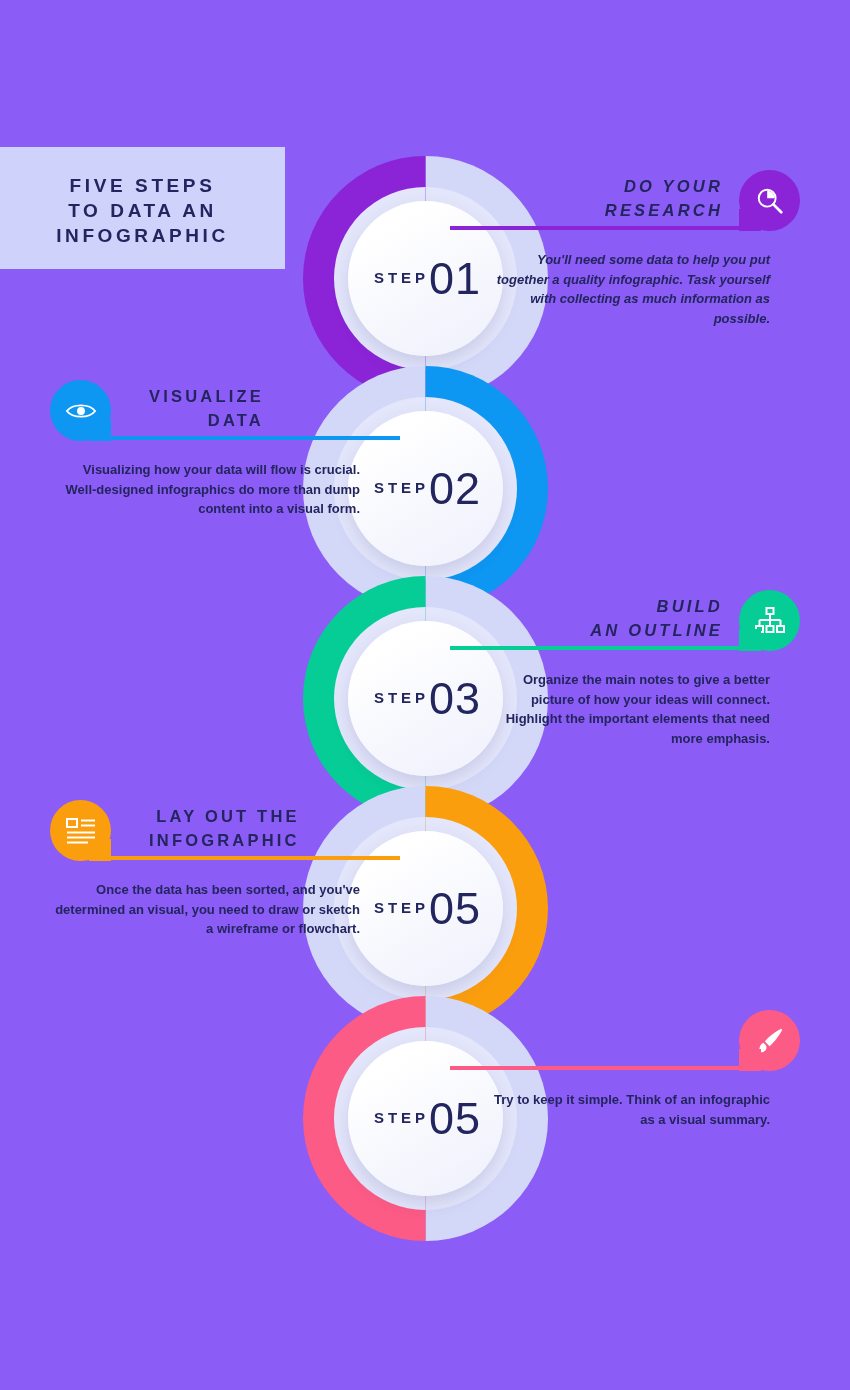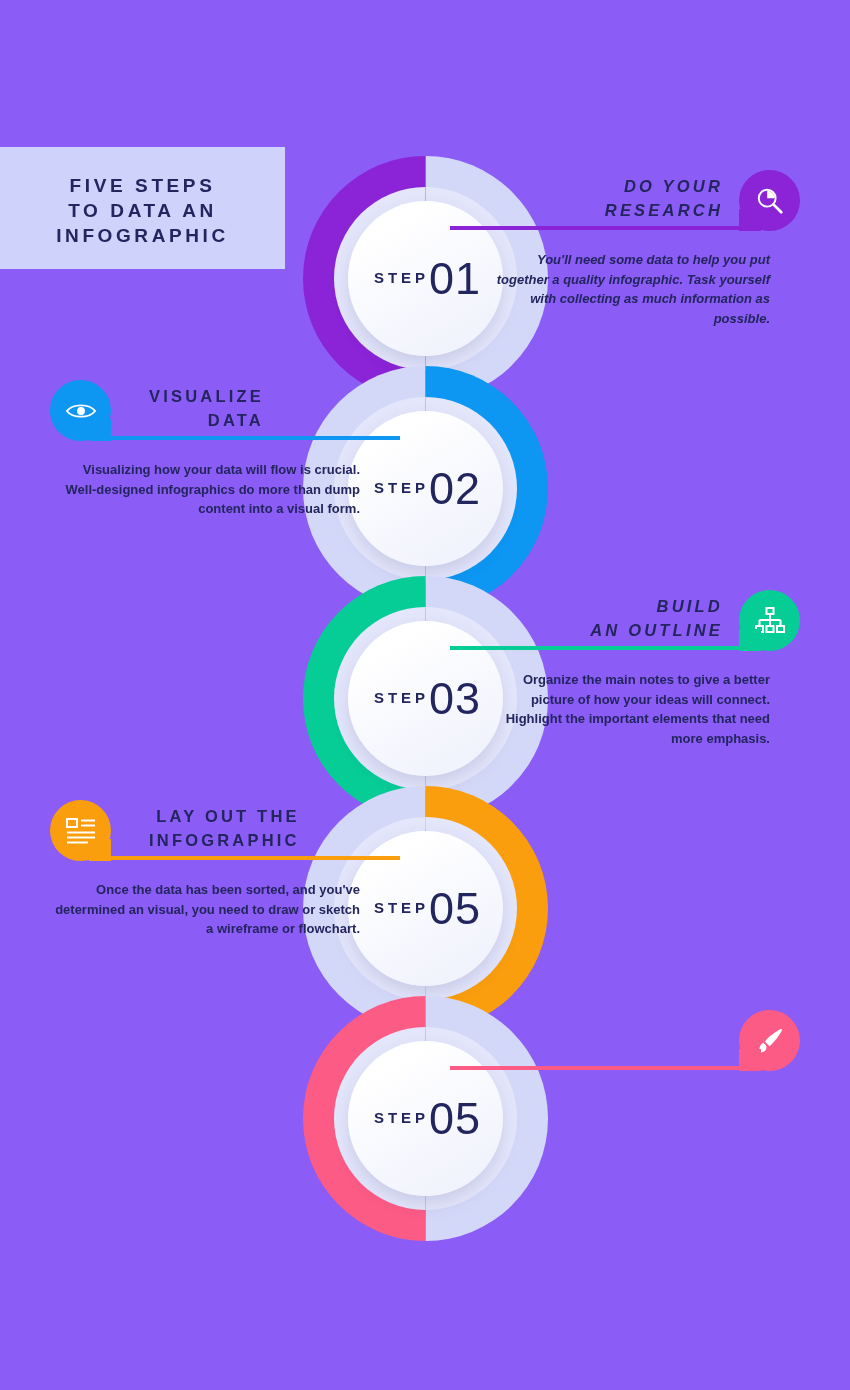--- a/index.html
+++ b/index.html
@@ -311,16 +311,17 @@
       <div class="panel right" style="top: 1010px;">
         <div class="panel-head">
           <div class="badge" style="background: rgb(252, 91, 133);">
             <svg class="icon-svg" width="28" height="28" viewBox="0 0 30 30" fill="#fff" stroke="none">
               <path d="M27 2 C22 4 13 11 9.5 15.5 l5 5 C19 17 26 8 28 3 Z"></path>
               <path d="M8 17 c-3 1 -4 4 -4.5 7 c-0.3 1.6 -1 2.5 -2 3.3 c2.6 0.6 6.2 0.2 8.2 -1.8 c1.8 -1.8 1.9 -4.3 0.8 -6 Z"></path>
             </svg>
           </div>
           <div class="rule" style="background: rgb(252, 91, 133);"></div>
         </div>
+        <div class="panel-body">Try to keep it simple. Think of an infographic as a visual summary.</div>
       </div>
     </div>
 
 </div>
 
 </body></html>

